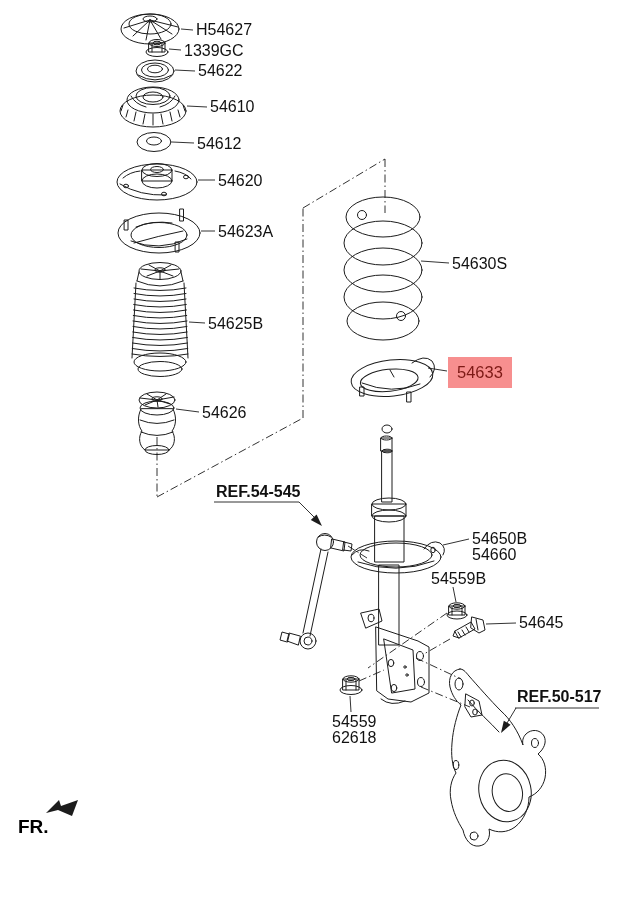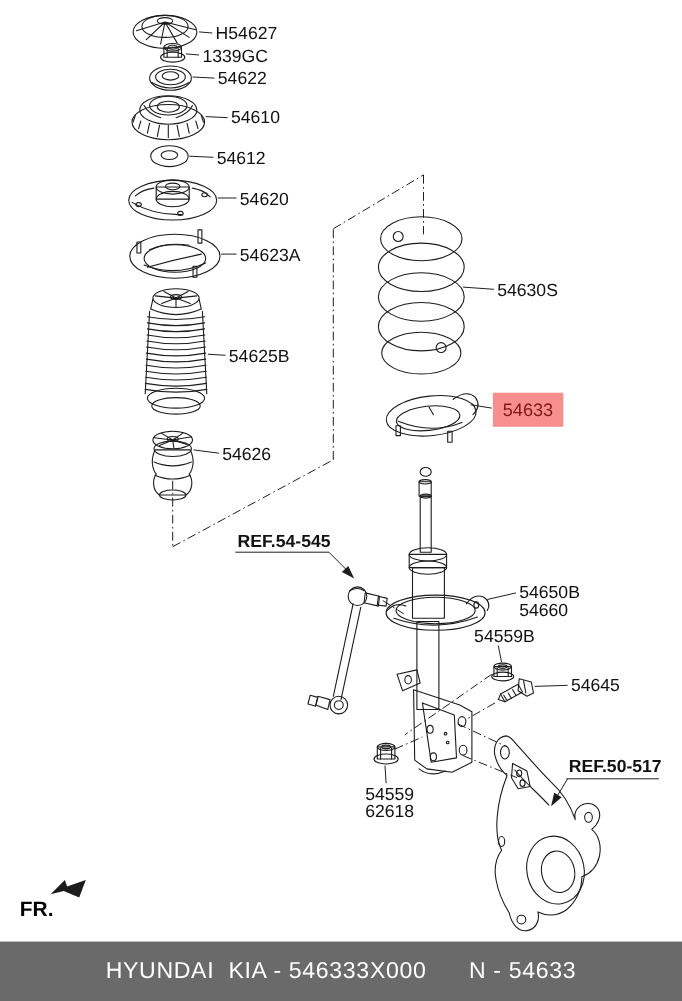--- a/index.html
+++ b/index.html
@@ -274,16 +274,13 @@
     <path class="ldr" d="M516,708 L507,723" fill="none"></path>
     <polygon class="arrow" points="501,733 510.6,724.7 503.8,720.7"></polygon>
   </g>
 
   <g>
     <text class="lblfr" x="18" y="833">FR.</text>
     <path class="arrow" d="M46,813 L59,800 L61,806 L78,800 L72,816 L58,810 Z"></path>
   </g>
 </svg>
 
-<div class="footer">
-  <span>HYUNDAI  KIA - 546333X000      N - 54633</span>
 </div>
-</div>
 
 </body></html>

